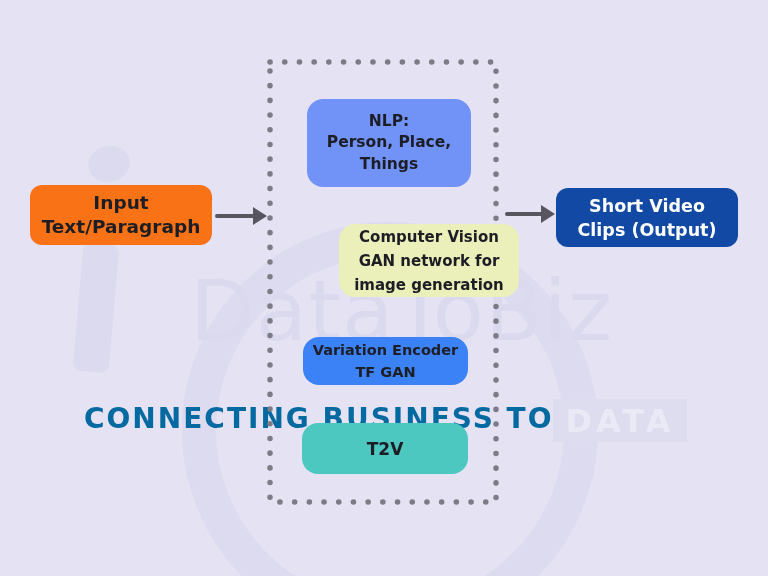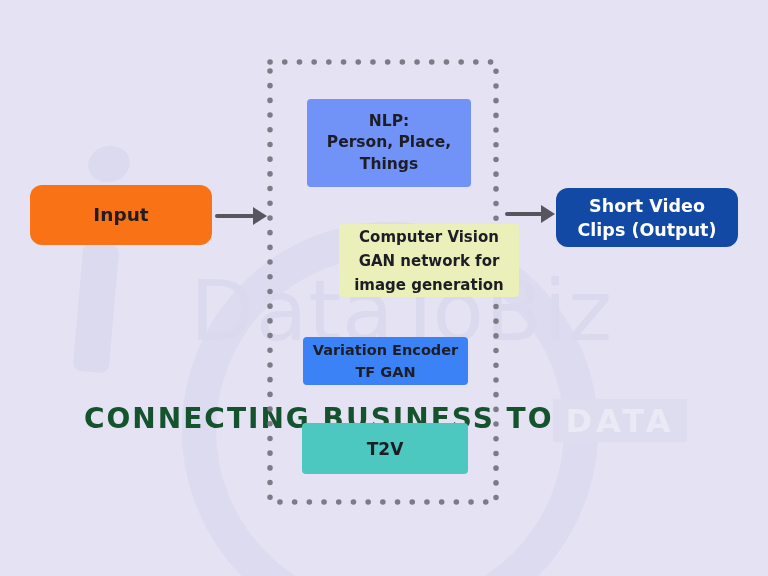--- a/index.html
+++ b/index.html
@@ -10,42 +10,42 @@
     position:relative;overflow:hidden;
   }
   #stage{position:absolute;inset:0;width:768px;height:576px;background:#e4e2f3;}
 
   
   .wm{position:absolute;z-index:0;}
   .wm-dot{left:88px;top:146px;width:42px;height:36px;background:#dcdaee;border-radius:50%;transform:rotate(-14deg);}
   .wm-stem{left:78px;top:244px;width:36px;height:128px;background:#dcdaee;border-radius:8px;transform:rotate(5deg);}
   .wm-ring{left:182px;top:222px;width:416px;height:416px;border:34px solid rgba(215,213,236,0.55);border-radius:50%;box-sizing:border-box;}
   .wm-brand{left:190px;top:262px;font-size:84px;font-weight:400;color:#dbd9ed;letter-spacing:1px;white-space:nowrap;}
-  .wm-tagline{left:84px;top:402px;font-size:28px;font-weight:bold;color:#14532d;letter-spacing:2px;white-space:nowrap;}
+  .wm-tagline{left:84px;top:402px;font-size:28px;font-weight:bold;color:#0369a1;letter-spacing:2px;white-space:nowrap;}
   .wm-databox{left:553px;top:399px;width:134px;height:43px;background:#dedcef;
     display:flex;align-items:center;justify-content:center;
     font-size:32px;font-weight:bold;color:#eae9f6;letter-spacing:4px;}
 
   
   .dashed-rect{position:absolute;left:267px;top:59px;width:232px;height:446px;z-index:1;}
 
   .arrow{position:absolute;z-index:2;}
   .arrow .shaft{position:absolute;height:4px;background:#57565e;border-radius:2px;top:7px;left:0;}
   .arrow .head{position:absolute;width:0;height:0;top:0;
     border-top:9px solid transparent;border-bottom:9px solid transparent;
     border-left:14px solid #57565e;}
   #arrow-in{left:215px;top:207px;width:52px;height:18px;}
   #arrow-in .shaft{width:40px;}
   #arrow-in .head{left:38px;}
   #arrow-out{left:505px;top:205px;width:50px;height:18px;}
   #arrow-out .shaft{width:38px;}
   #arrow-out .head{left:36px;}
 
   
-  .box{position:absolute;z-index:3;border-radius:4px;
+  .box{position:absolute;z-index:3;border-radius:16px;
     display:flex;flex-direction:column;align-items:center;justify-content:center;
     font-weight:bold;color:#1d1d25;text-align:center;}
   .box .ln{display:block;white-space:nowrap;}
 
   #box-input{left:30px;top:185px;width:182px;height:60px;border-radius:12px;font-size:18.5px;line-height:24px;}
   #box-output{left:556px;top:188px;width:182px;height:59px;border-radius:12px;font-size:17.5px;line-height:24px;color:#ffffff;}
 
   #box-nlp{left:307px;top:99px;width:164px;height:88px;font-size:15.5px;line-height:21.5px;}
   #box-nlp .nlp-top{display:inline-block;text-align:left;}
   #box-cv{left:303px;top:224px;width:180px;height:73px;font-size:15px;line-height:24px;margin-left:36px;}
@@ -74,20 +74,21 @@
     <div class="shaft"></div>
     <div class="head"></div>
   </div>
   <div id="arrow-out" class="arrow">
     <div class="shaft"></div>
     <div class="head"></div>
   </div>
 
   <div id="box-input" class="box" style="background: #f97316;">
     <span class="ln">Input</span>
+    <span class="ln">Text/Paragraph</span>
   </div>
 
   <div id="box-nlp" class="box" style="background: rgb(113, 147, 248);">
     <div class="nlp-top">
       <span class="ln">NLP:</span>
     </div>
     <span class="ln">Person, Place,</span>
     <span class="ln">Things</span>
   </div>
 

